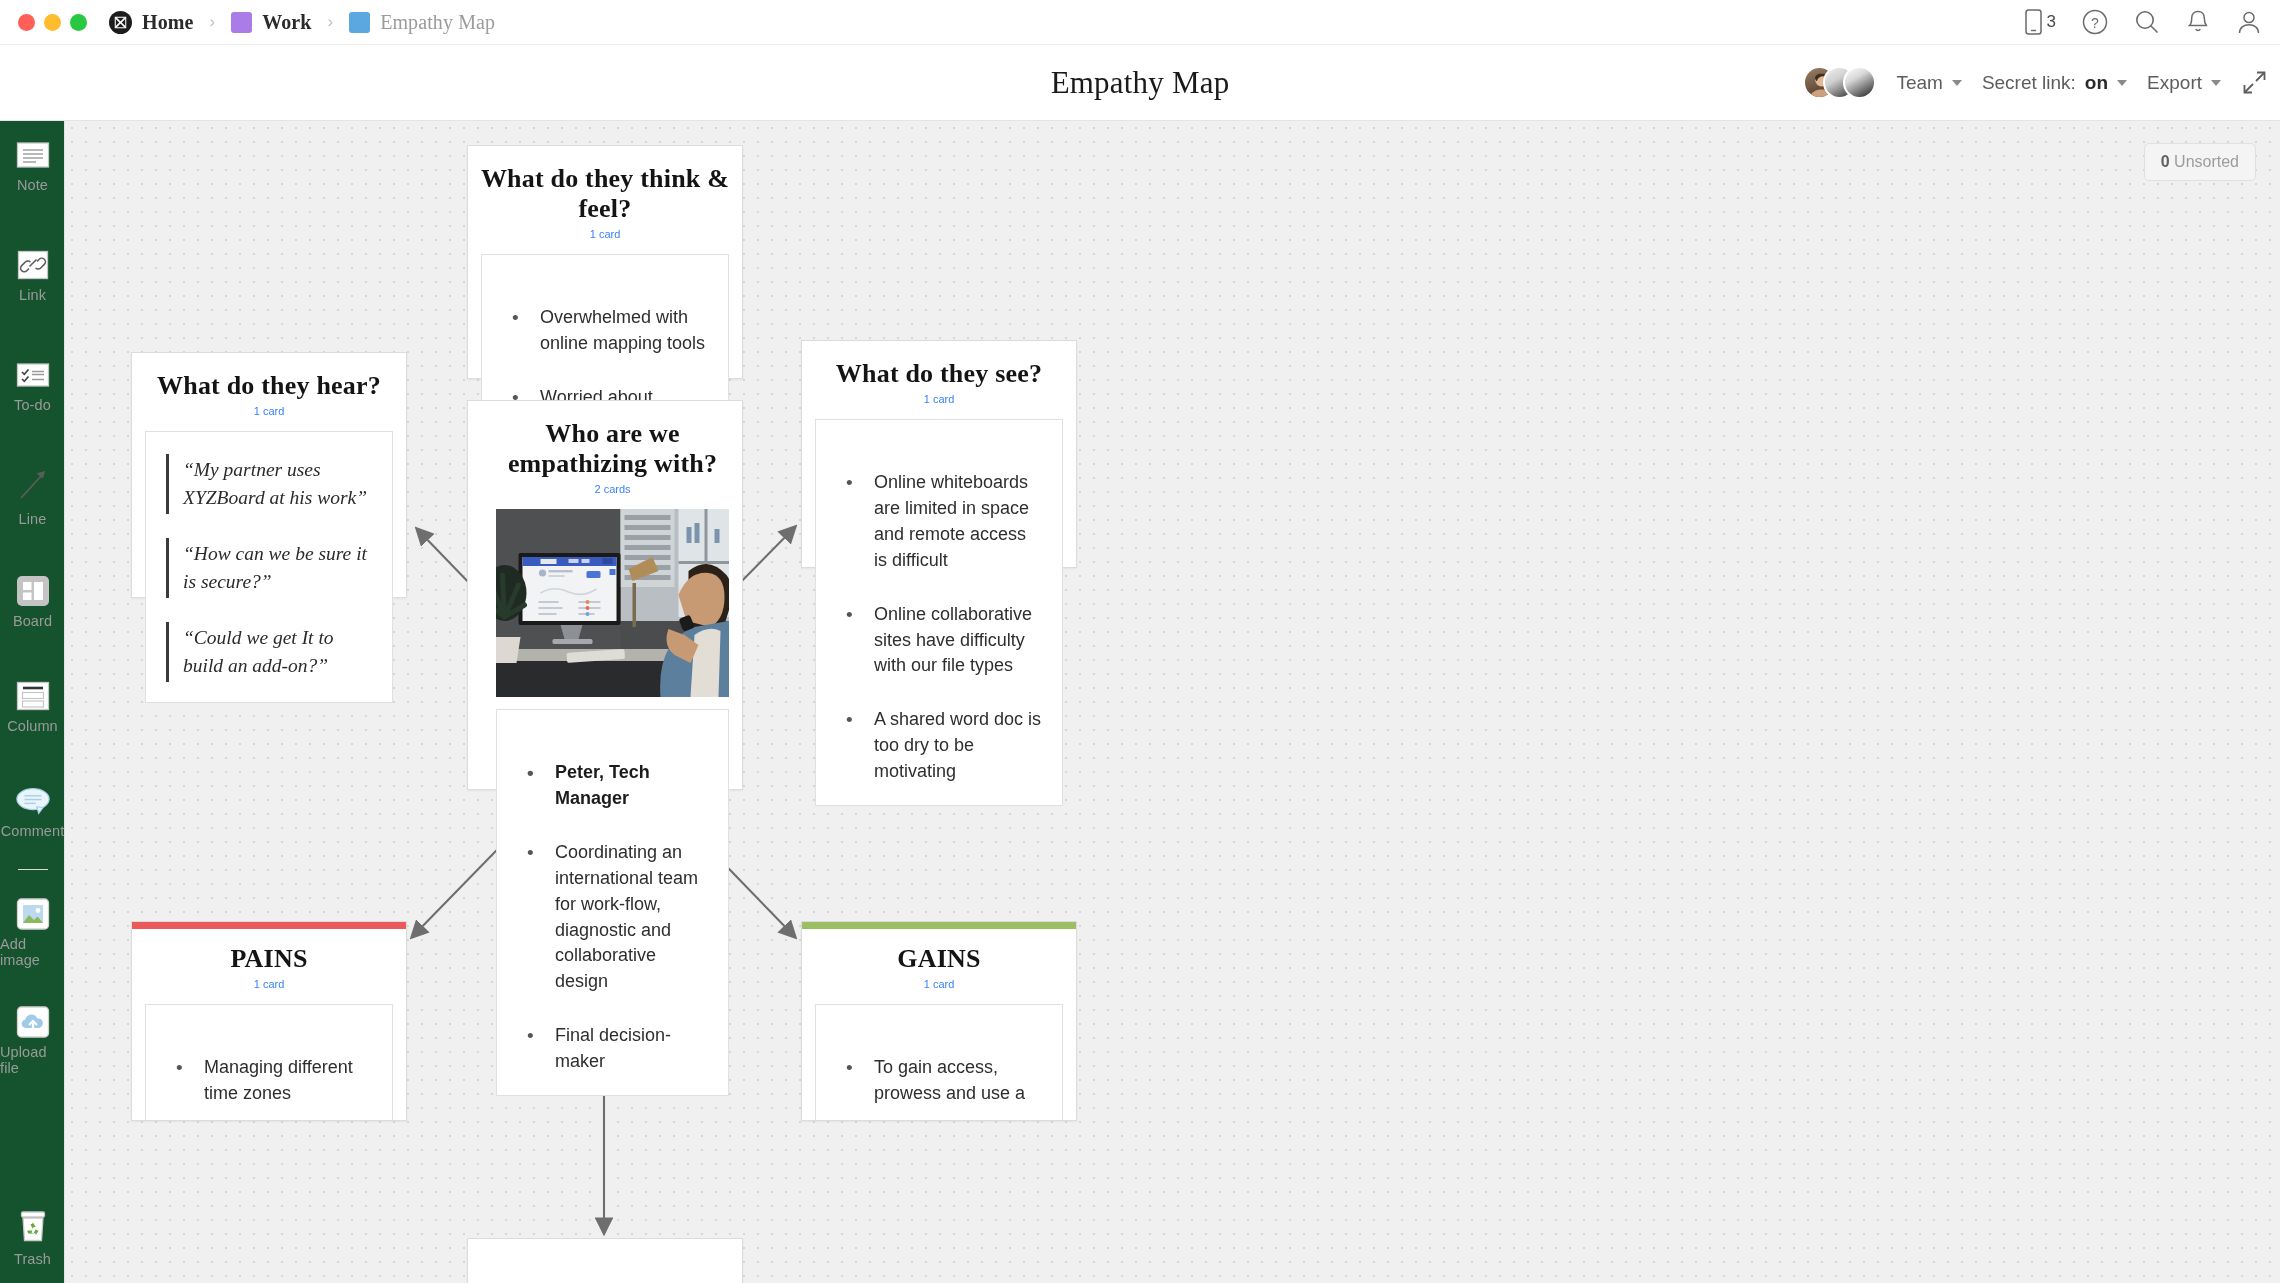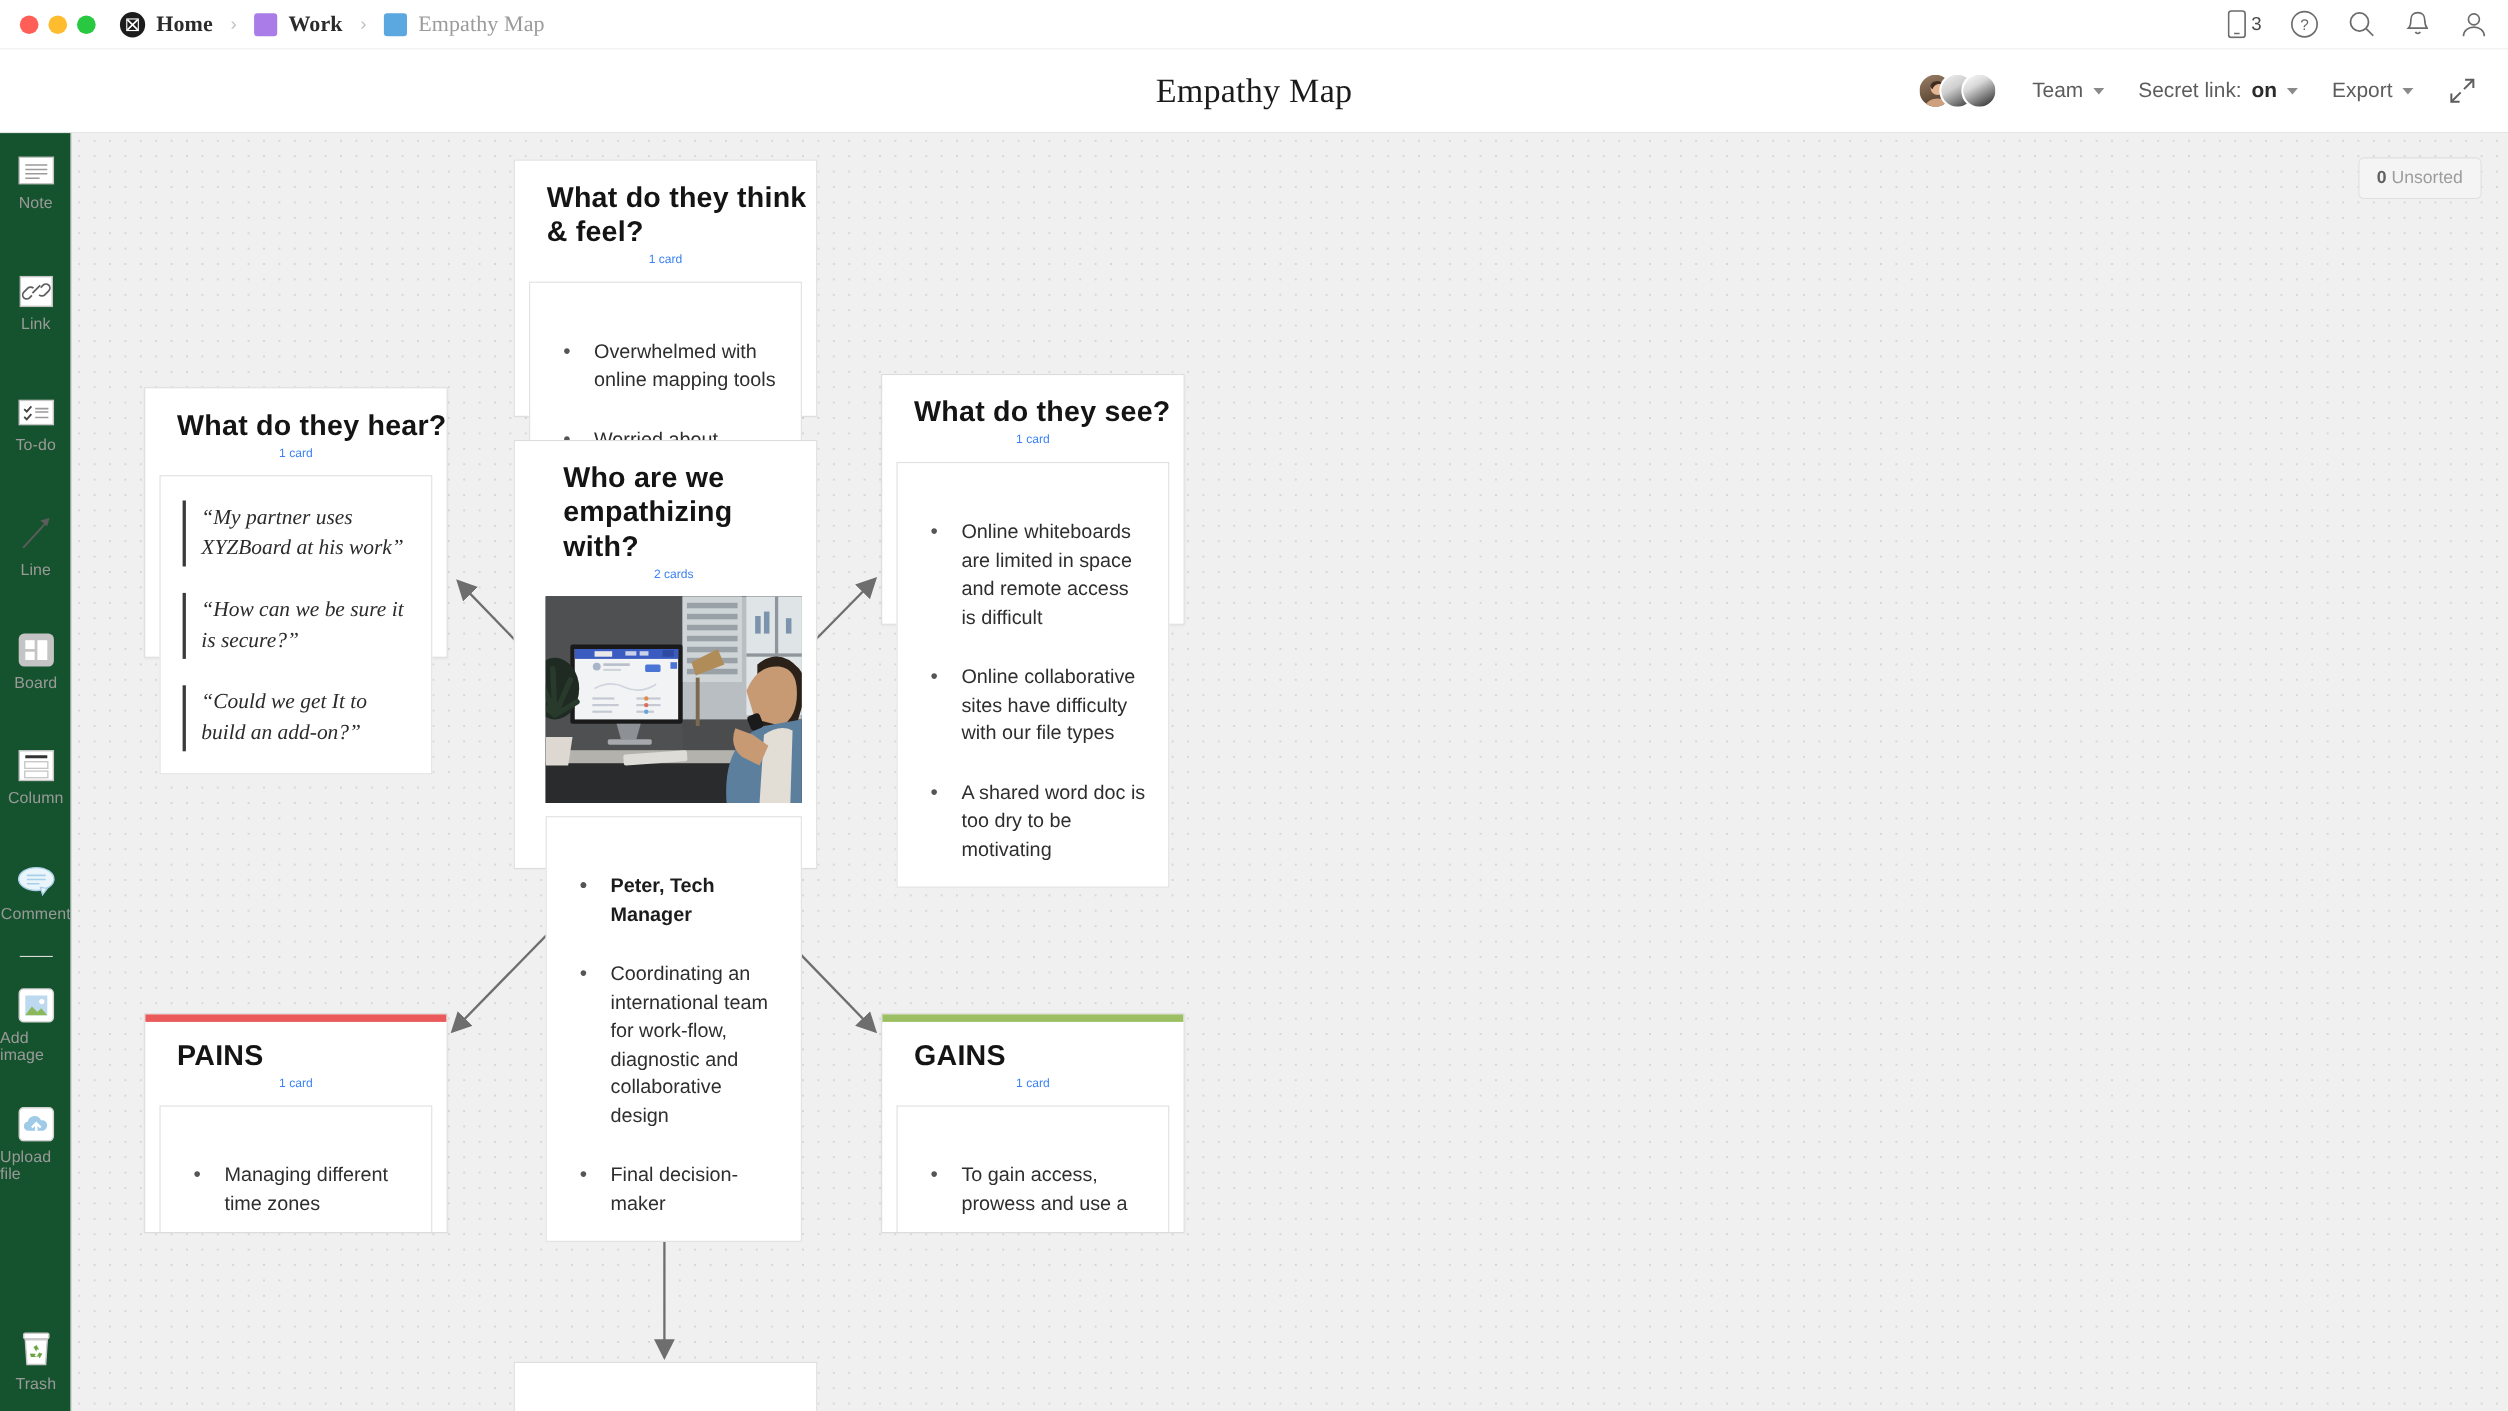--- a/index.html
+++ b/index.html
@@ -48,21 +48,21 @@
     background:#ffffff; border-bottom:1px solid #e4e4e4;
     display:flex; align-items:center;
   }
   .board-title {
     position:absolute; left:0; right:0; text-align:center;
     font-family:"Liberation Serif", serif; font-size:31px;
     color:#1a1a1a; font-weight:400; letter-spacing:.2px;
   }
   .hdr-right {
     margin-left:auto; display:flex; align-items:center;
-    gap:31px; padding-right:28px; position:relative; z-index:3;
+    gap:20px; padding-right:12px; position:relative; z-index:3;
   }
   .avatars { display:flex; align-items:center; }
   .av {
     width:33px; height:33px; border-radius:50%;
     border:2px solid #fff; background:#cfcfcf; overflow:hidden;
     position:relative;
   }
   .av + .av { margin-left:-13px; }
   .av.a1 { background:linear-gradient(160deg,#9b8068 0%,#6d5540 55%,#3d3128 100%); }
   .av.a2 { background:linear-gradient(150deg,#f2f2f2 0%,#cfcfcf 40%,#2e2e2e 100%); }
@@ -106,24 +106,23 @@
   }
   .unsorted b { color:#606060; font-weight:700; }
 
   
   .bcard {
     position:absolute; background:#fff; border:1px solid #dcdcdc;
     box-shadow:0 1px 2px rgba(0,0,0,.05);
   }
   .bcard .topbar { position:absolute; left:0; right:0; top:0; height:7px; }
   .bcard h2 {
-    font-family:Liberation Sans, sans-serif; font-weight:700;
-    font-size:26px; color:#141414; padding-top:18px;
+    font-family:Liberation Serif, serif; font-weight:700;
+    font-size:26px; color:#141414; text-align:center; padding-top:18px;
     letter-spacing:.2px;
-    margin-left:29px;
   }
   .bcard .count {
     text-align:center; font-size:11px; color:#3b82f6; margin-top:4px;
   }
   .note {
     margin:14px 13px 13px 13px; border:1px solid #e0e0e0; background:#fff;
     padding:22px 20px 20px 20px;
   }
   ul.blist { list-style:none; }
   ul.blist li {

